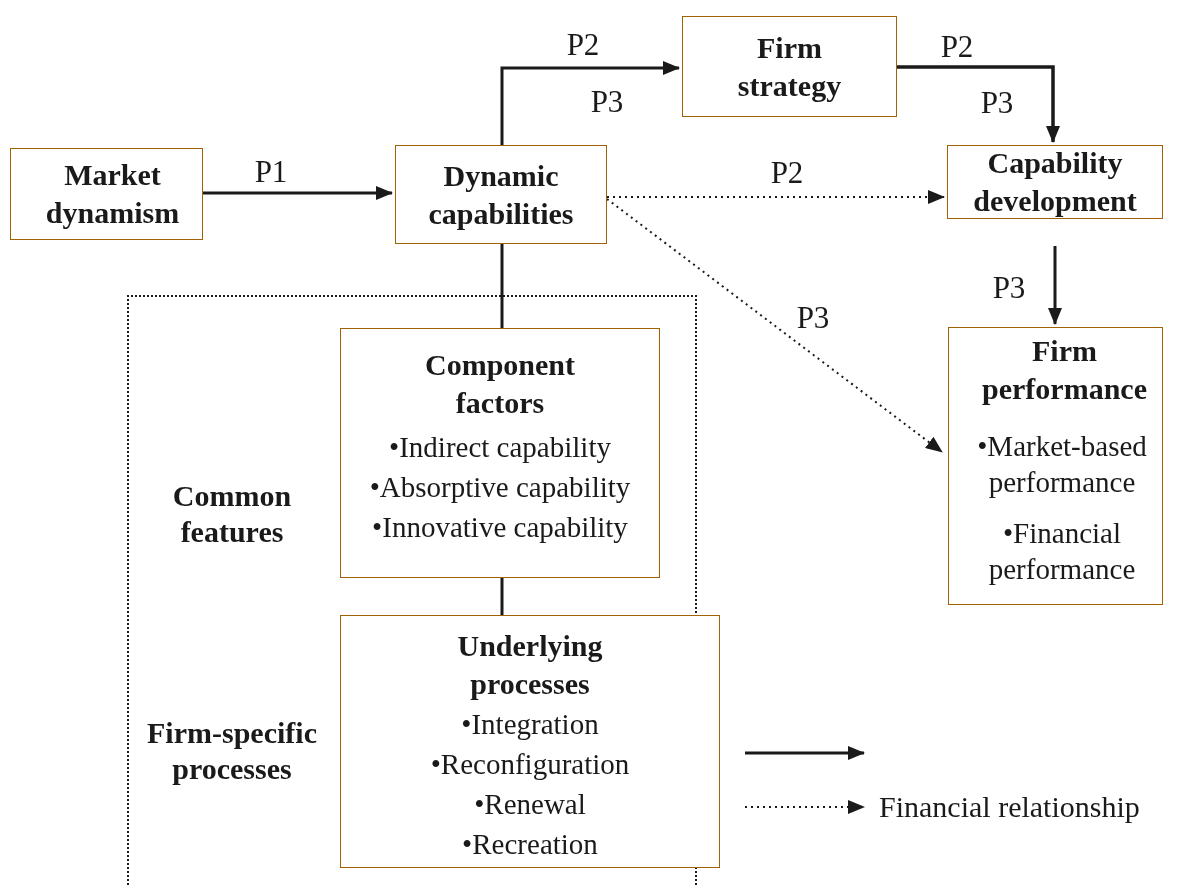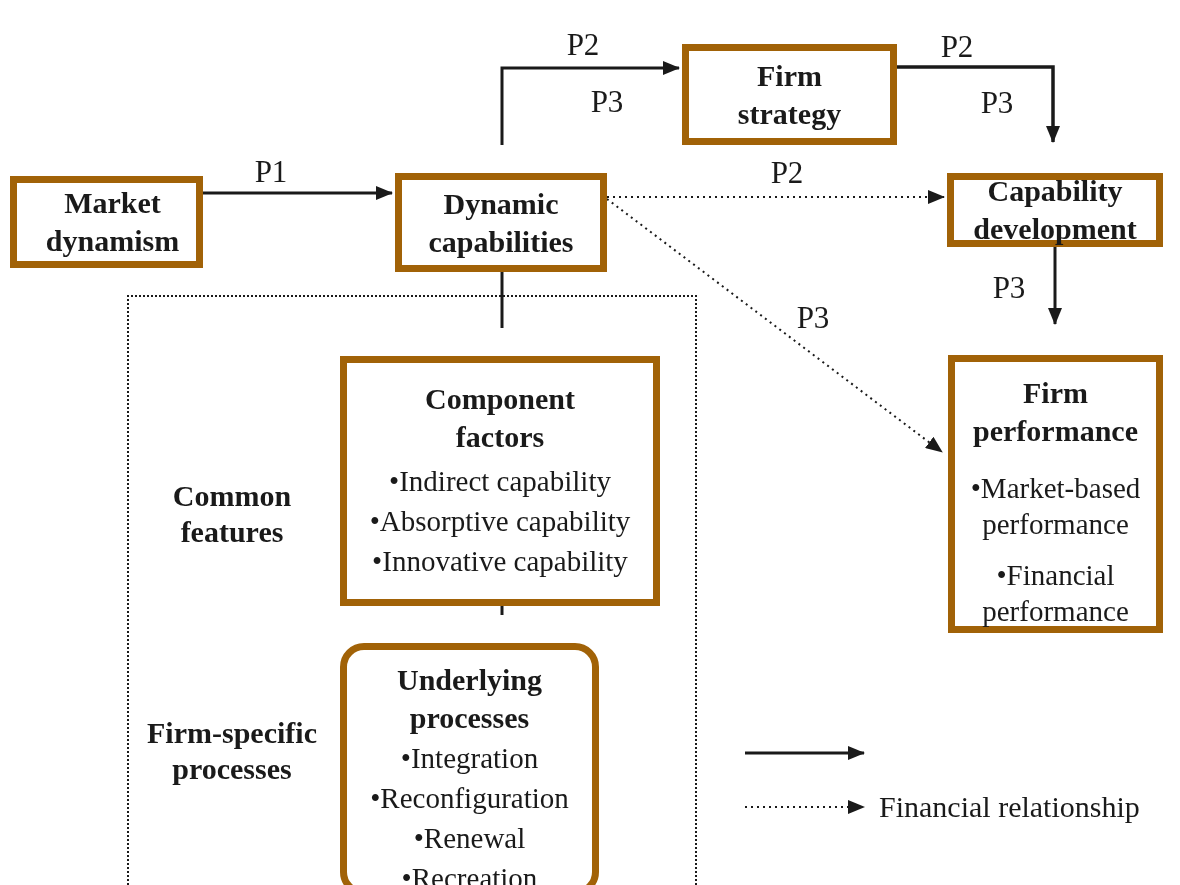--- a/index.html
+++ b/index.html
@@ -9,43 +9,43 @@
     overflow:hidden;
   }
   
   .group-rect{
     position:absolute;left:127px;top:295px;width:566px;height:600px;
     border-top:2px dotted #1a1a1a;border-left:2px dotted #1a1a1a;border-right:2px dotted #1a1a1a;
     z-index:1;
   }
   svg.connectors{position:absolute;left:0;top:0;z-index:2;}
   .node{
-    position:absolute;background:#fff;border:7px solid #a16207;
+    position:absolute;background:#fff;border:1px solid #a16207;
     display:flex;flex-direction:column;align-items:center;justify-content:center;
-    text-align:center;z-index:3;box-sizing:border-box;margin-top:28px;
+    text-align:center;z-index:3;box-sizing:border-box;
   }
   .node-title{font-weight:bold;font-size:30px;line-height:38px;}
   .bullets{font-size:29px;line-height:40px;}
   .bullet{display:block;white-space:nowrap;}
   .tw160{max-width:160px;} .tw170{max-width:170px;} .tw130{max-width:130px;}
   .tw190{max-width:190px;} .tw195{max-width:195px;} .tw200{max-width:200px;}
   .side-label{
     position:absolute;transform:translate(-50%,-50%);text-align:center;
     font-weight:bold;font-size:30px;line-height:36px;max-width:200px;z-index:3;
   }
   .pl{
     position:absolute;transform:translate(-50%,-50%);
     font-size:31px;line-height:31px;z-index:4;white-space:nowrap;
   }
   .legend-text{
     position:absolute;transform:translateY(-50%);
     font-size:30px;line-height:30px;z-index:3;white-space:nowrap;
   }
   
-  #node-firm-performance{justify-content:flex-start;padding-top:12px;}
+  #node-firm-performance{justify-content:flex-start;padding-top:4px;align-items:flex-end;}
   #node-firm-performance .bullets p{margin:0;line-height:36px;}
   #node-firm-performance .bullets p.b1{margin-top:20px;}
   #node-firm-performance .bullets p.b2{margin-top:15px;}
   
   #node-component-factors{justify-content:flex-start;padding-top:17px;}
   #node-component-factors .node-title{margin-bottom:5px;}
   #node-underlying-processes{justify-content:flex-start;padding-top:11px;}
   #node-underlying-processes .node-title{margin-bottom:1px;}
 </style>
 </head>
@@ -108,21 +108,21 @@
 
   <div class="node" id="node-component-factors" style="left:340px;top:328px;width:320px;height:250px;">
     <div class="node-title tw200">Component factors</div>
     <div class="bullets">
       <span class="bullet">•Indirect capability</span>
       <span class="bullet">•Absorptive capability</span>
       <span class="bullet">•Innovative capability</span>
     </div>
   </div>
 
-  <div class="node" id="node-underlying-processes" style="left:340px;top:615px;width:259px;height:253px;border-radius:24px;">
+  <div class="node" id="node-underlying-processes" style="left:340px;top:615px;width:380px;height:253px;">
     <div class="node-title tw200">Underlying processes</div>
     <div class="bullets">
       <span class="bullet">•Integration</span>
       <span class="bullet">•Reconfiguration</span>
       <span class="bullet">•Renewal</span>
       <span class="bullet">•Recreation</span>
     </div>
   </div>
 
   <div class="side-label" style="left:232px;top:486px;width:150px;margin-top:28px;">Common features</div>

